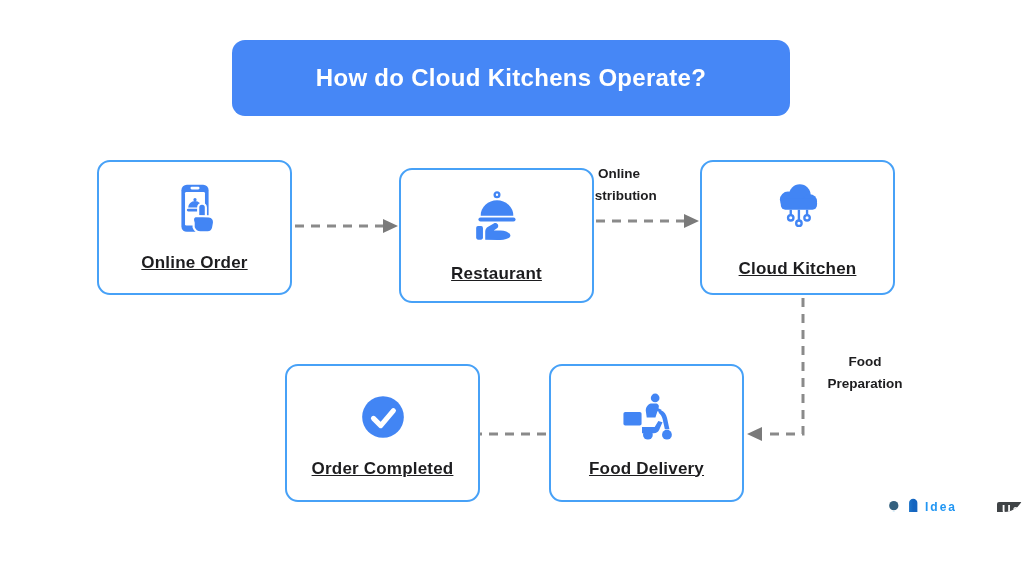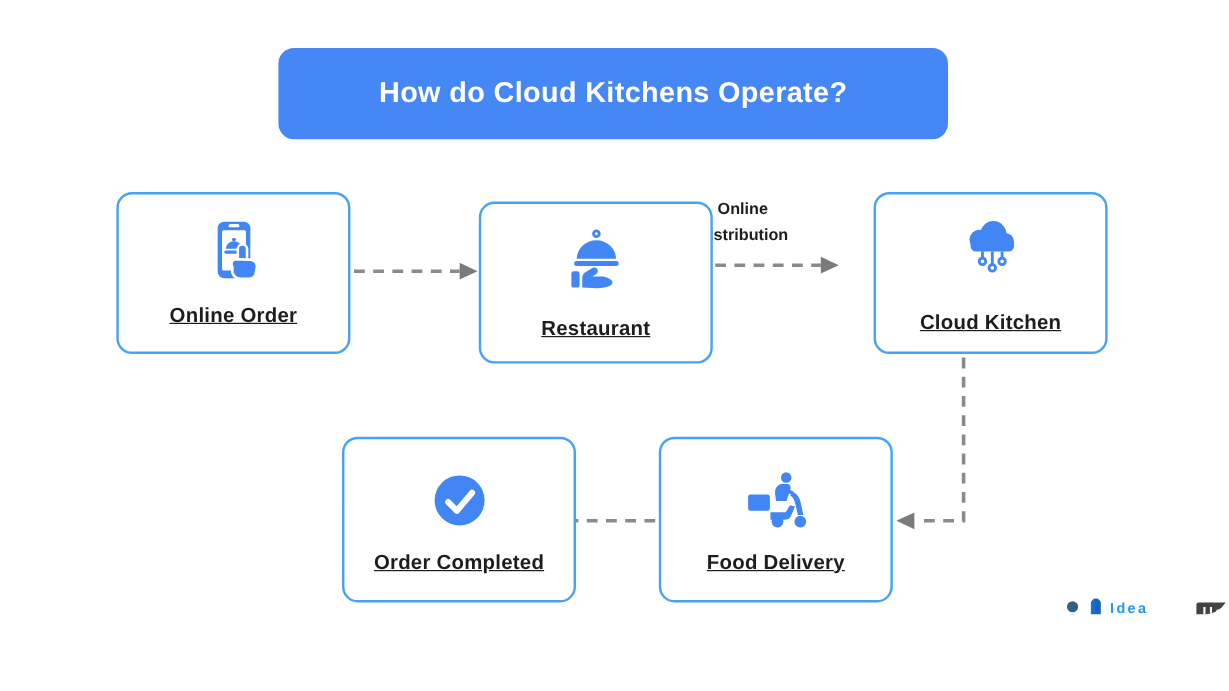--- a/index.html
+++ b/index.html
@@ -31,21 +31,21 @@
     position:absolute;width:195px;height:135px;background:#fff;
     border:2px solid var(--box-border);border-radius:13px;
     display:flex;flex-direction:column;align-items:center;justify-content:center;
     gap:13px;
   }
   .node .icon{width:58px;height:58px;display:flex;align-items:center;justify-content:center;}
   .node .icon svg{width:58px;height:58px;display:block;}
   .node .label{font-size:17px;font-weight:600;color:var(--text-color);letter-spacing:.2px;white-space:nowrap;text-decoration:underline;}
   .n1{left:97px;top:160px;}
   .n2{left:399px;top:168px;gap:18px;}
-  .n3{left:728px;top:160px;gap:24px;}
+  .n3{left:700px;top:160px;gap:24px;}
   .n4{left:248px;top:364px;height:138px;margin-left:37px;}
   .n5{left:549px;top:364px;height:138px;}
   .edge-label{
     position:absolute;text-align:center;font-size:13.5px;font-weight:600;
     color:var(--text-color);line-height:1.6;
   }
   .el-online{left:562px;top:163px;width:114px;}
   .el-food{left:810px;top:351px;width:110px;}
   .logo{
     position:absolute;left:885px;top:498px;width:108px;height:46px;
@@ -82,20 +82,21 @@
     </g>
     <g fill="var(--arrowhead-color)" stroke="none">
       <polygon points="383,219 398,226 383,233"></polygon>
       <polygon points="684,214 699,221 684,228"></polygon>
       <polygon points="762,427 747,434 762,441"></polygon>
       <polygon points="458,427 443,434 458,441"></polygon>
     </g>
   </svg>
 
   <div class="edge-label el-online">Online Distribution</div>
+  <div class="edge-label el-food">Food Preparation</div>
 
   <div class="node n1">
     <span class="icon">
       <svg viewBox="0 0 64 64">
         <rect x="17" y="3" width="30" height="52" rx="6" fill="var(--accent)"></rect>
         <rect x="21" y="11" width="22" height="37" rx="1.5" fill="#fff"></rect>
         <rect x="27" y="5.2" width="10" height="3" rx="1.5" fill="#fff"></rect>
         <path d="M24.5 28 a7.5 7 0 0 1 15 0 z" fill="var(--accent)"></path>
         <circle cx="32" cy="19.5" r="1.8" fill="var(--accent)"></circle>
         <rect x="23" y="29.5" width="18" height="3" rx="1.5" fill="var(--accent)"></rect>

